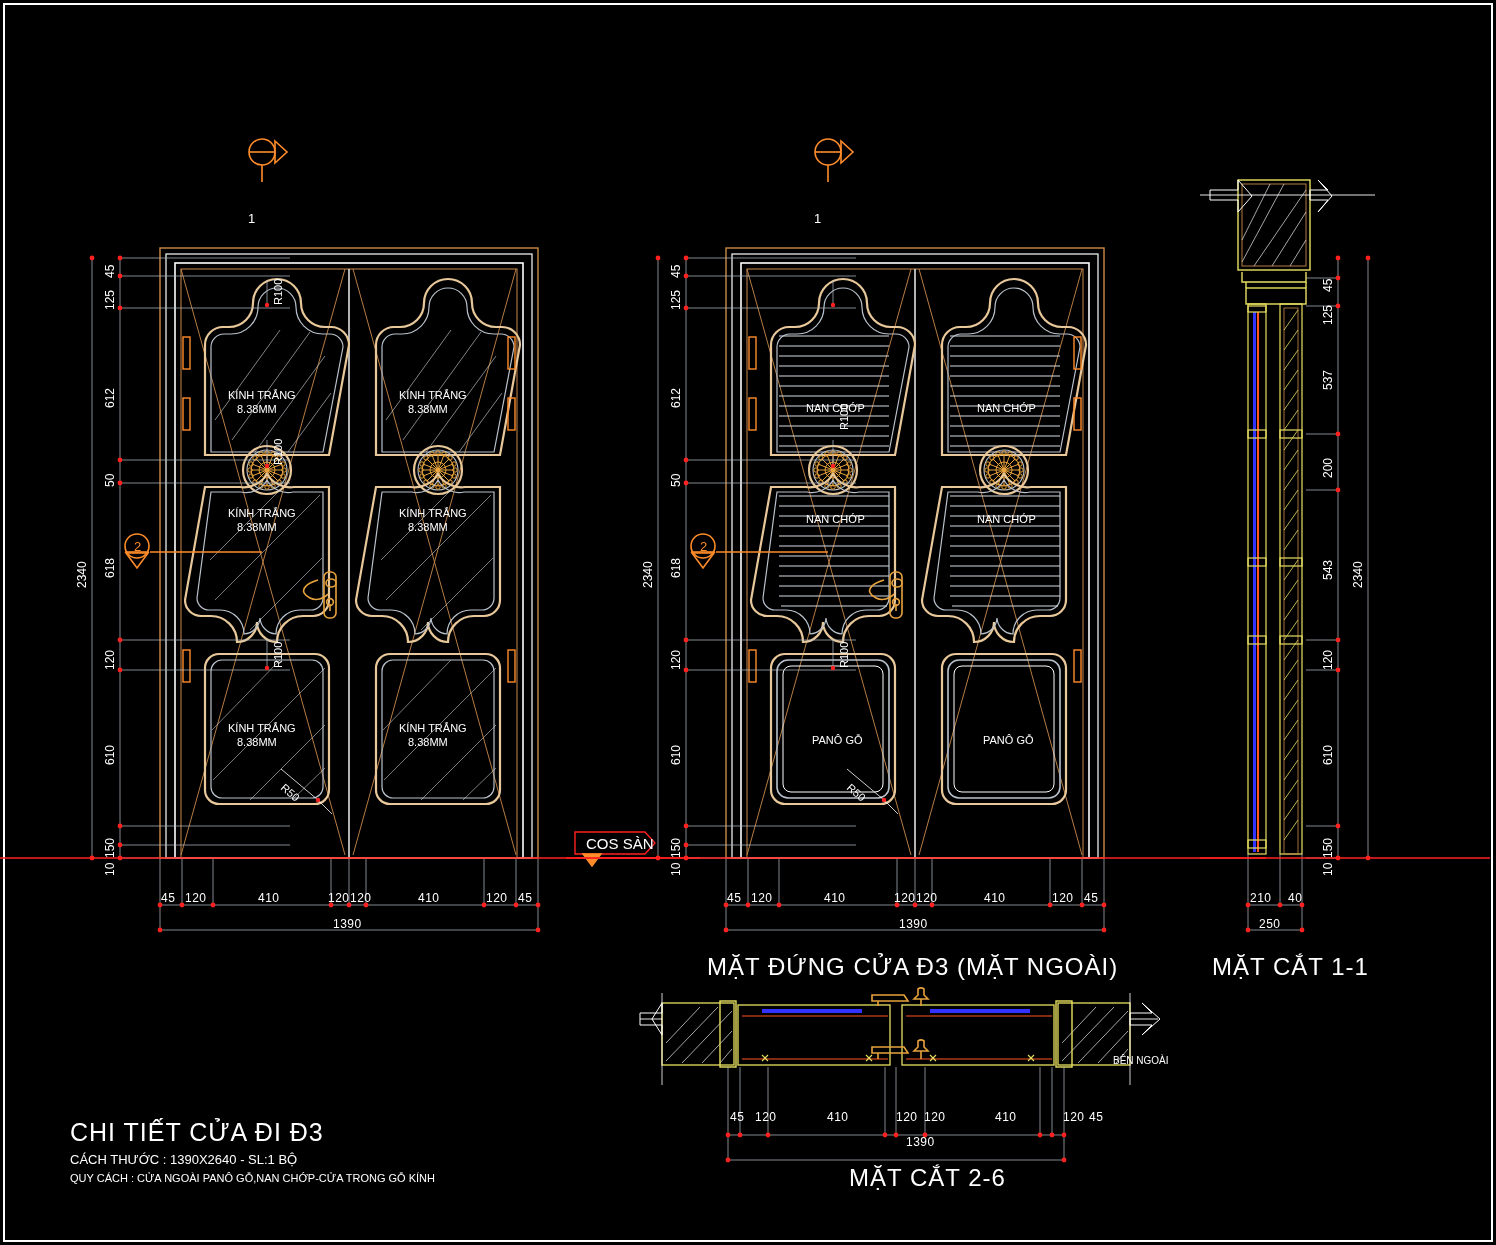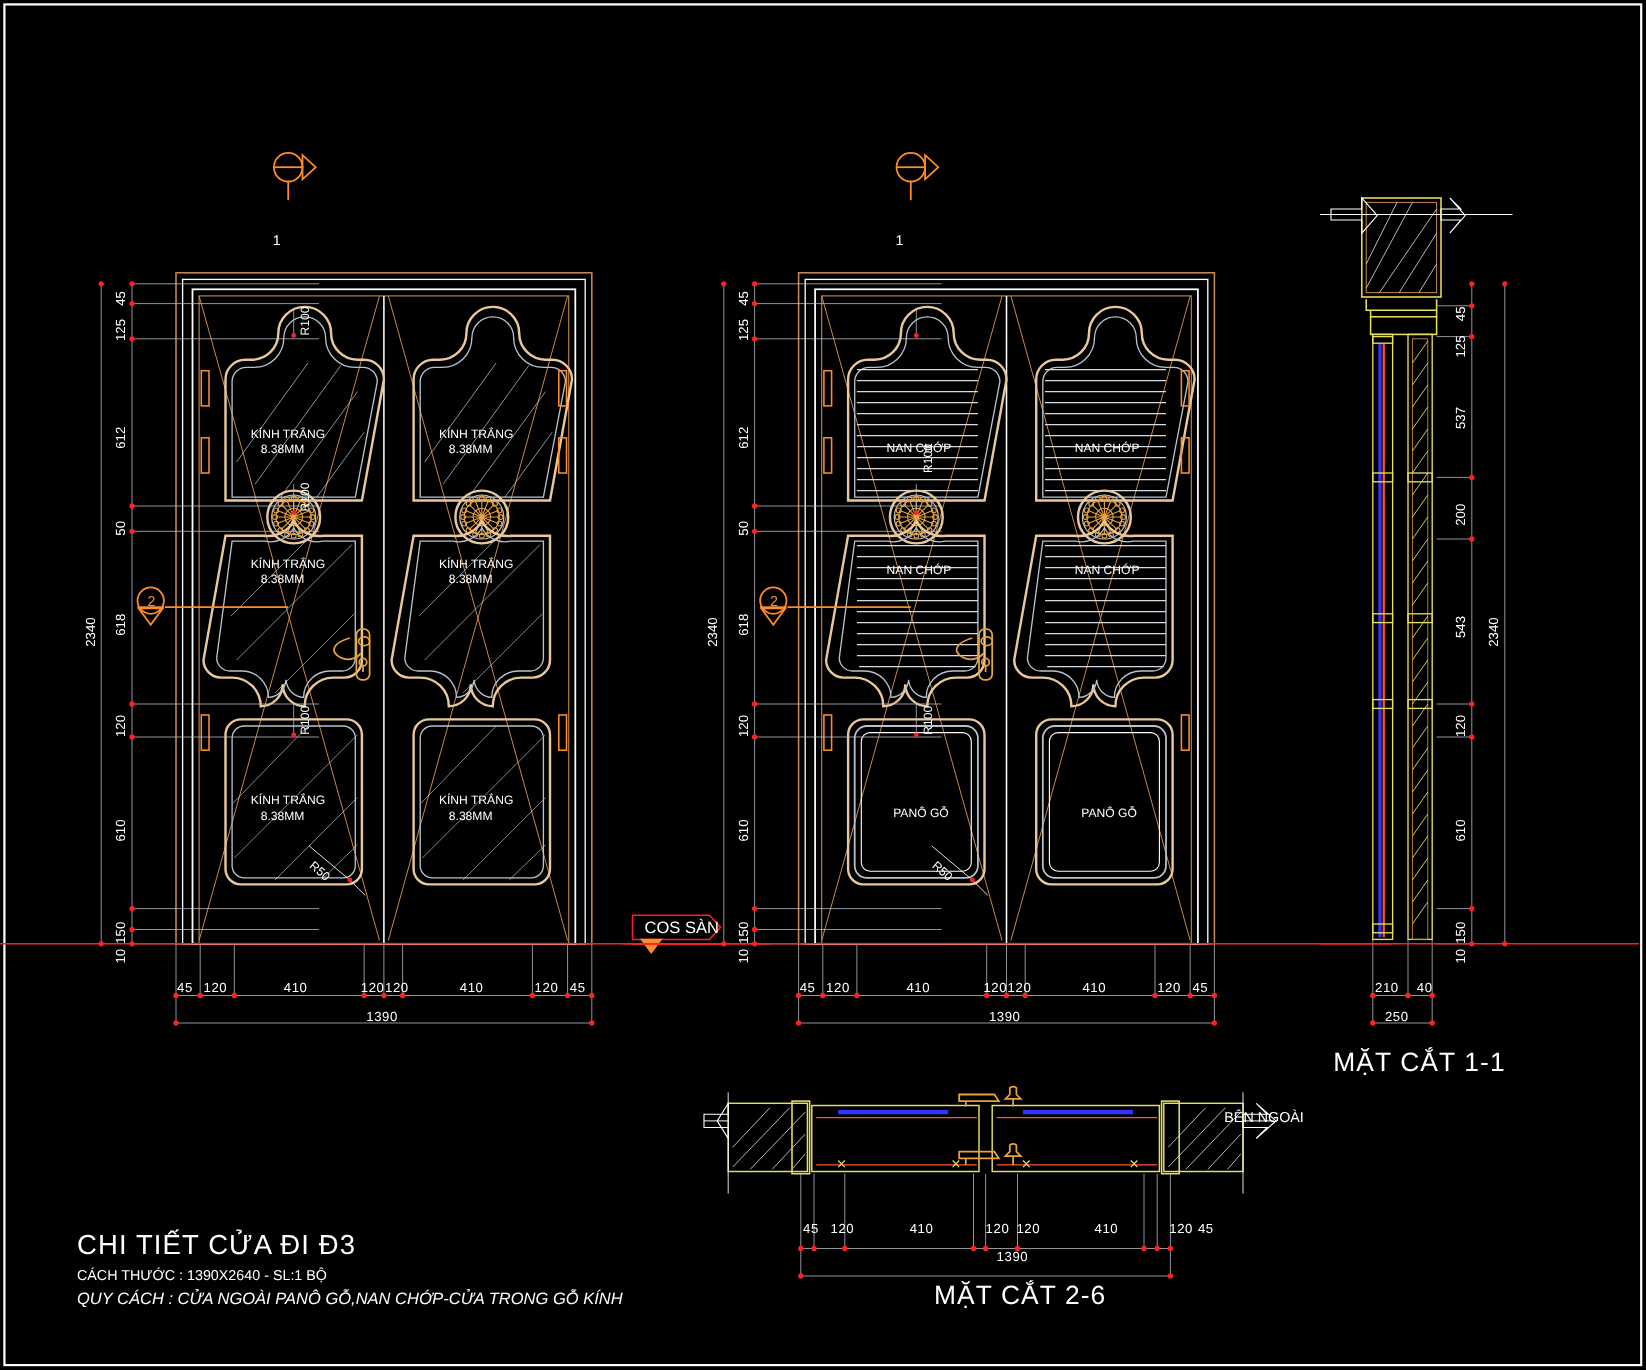--- a/index.html
+++ b/index.html
@@ -630,20 +630,21 @@
   <div class="txt dimv" style="left:839px;top:668px;font-size:11px;">R100</div>
   <div class="txt" style="left:852px;top:782px;font-size:11px;transform:rotate(41deg);transform-origin:0 0;">R50</div>
 
   <div class="txt blk" style="left:806px;top:403px;">NAN CHỚP</div>
   <div class="txt blk" style="left:977px;top:403px;">NAN CHỚP</div>
   <div class="txt blk" style="left:806px;top:514px;">NAN CHỚP</div>
   <div class="txt blk" style="left:977px;top:514px;">NAN CHỚP</div>
   <div class="txt blk" style="left:812px;top:735px;">PANÔ GỖ</div>
   <div class="txt blk" style="left:983px;top:735px;">PANÔ GỖ</div>
 
+  <div class="txt title" style="left:707px;top:955px;">MẶT ĐỨNG CỬA Đ3 (MẶT NGOÀI)</div>
 
   <svg width="300" height="1000" style="left:1200px;top:0;">
 
     <g>
       <rect x="38" y="180" width="72" height="90" fill="none" stroke="#e8e060" stroke-width="1.4"></rect>
       <rect x="42" y="184" width="64" height="82" fill="none" stroke="#c98a4b" stroke-width="0.9"></rect>
       <g stroke="#cfcfcf" stroke-width="0.8">
         <line x1="42" y1="240" x2="70" y2="184"></line>
           <line x1="42" y1="262" x2="84" y2="184"></line>
         <line x1="54" y1="266" x2="106" y2="190"></line>
@@ -874,21 +875,21 @@
   <div class="txt dim" style="left:730px;top:1111px;">45</div>
   <div class="txt dim" style="left:755px;top:1111px;">120</div>
   <div class="txt dim" style="left:827px;top:1111px;">410</div>
   <div class="txt dim" style="left:896px;top:1111px;">120</div>
   <div class="txt dim" style="left:924px;top:1111px;">120</div>
   <div class="txt dim" style="left:995px;top:1111px;">410</div>
   <div class="txt dim" style="left:1063px;top:1111px;">120</div>
   <div class="txt dim" style="left:1089px;top:1111px;">45</div>
   <div class="txt dim" style="left:906px;top:1136px;">1390</div>
 
-  <div class="txt" style="left:1113px;top:1009px;font-size:13px;">BÊN NGOÀI</div>
+  <div class="txt" style="left:1113px;top:1056px;font-size:10px;">BÊN NGOÀI</div>
 
   <div class="txt title" style="left:849px;top:1166px;">MẶT CẮT 2-6</div>
 
   <div class="txt" style="left:70px;top:1120px;font-size:25px;letter-spacing:1px;">CHI TIẾT CỬA ĐI Đ3</div>
   <div class="txt" style="left:70px;top:1153px;font-size:13px;">CÁCH THƯỚC : 1390X2640 - SL:1 BỘ</div>
-  <div class="txt" style="left:70px;top:1173px;font-size:15px;font-style:italic;">QUY CÁCH : CỬA NGOÀI PANÔ GỖ,NAN CHỚP-CỬA TRONG GỖ KÍNH</div>
+  <div class="txt" style="left:70px;top:1173px;font-size:11px;">QUY CÁCH : CỬA NGOÀI PANÔ GỖ,NAN CHỚP-CỬA TRONG GỖ KÍNH</div>
 
 </div>
 
 </body></html>

